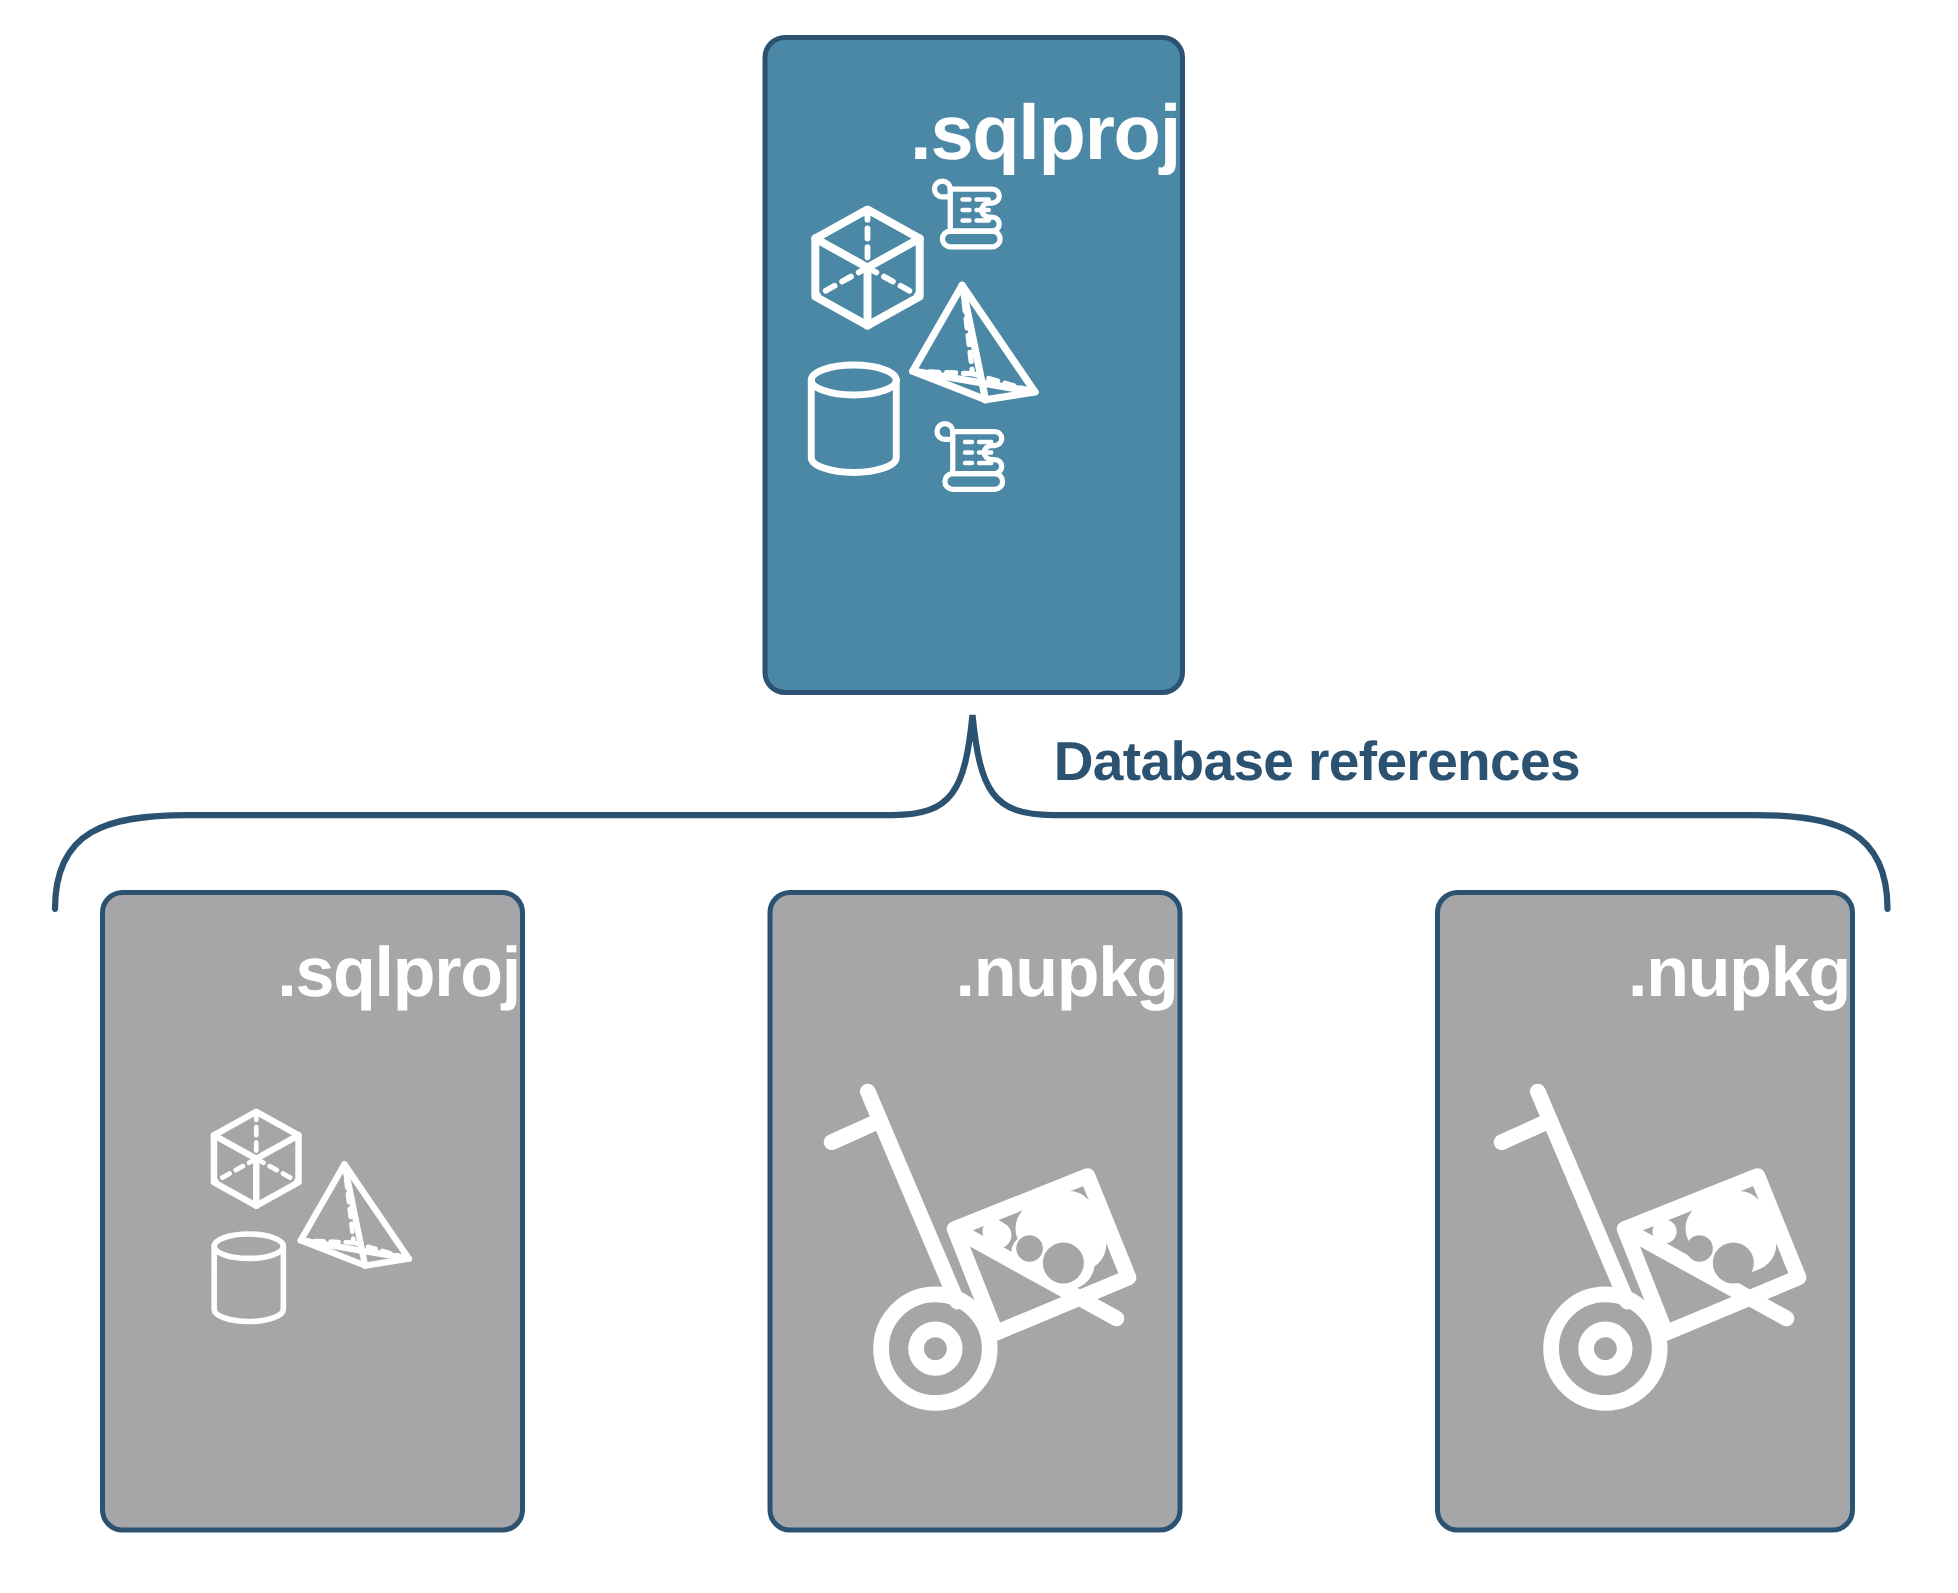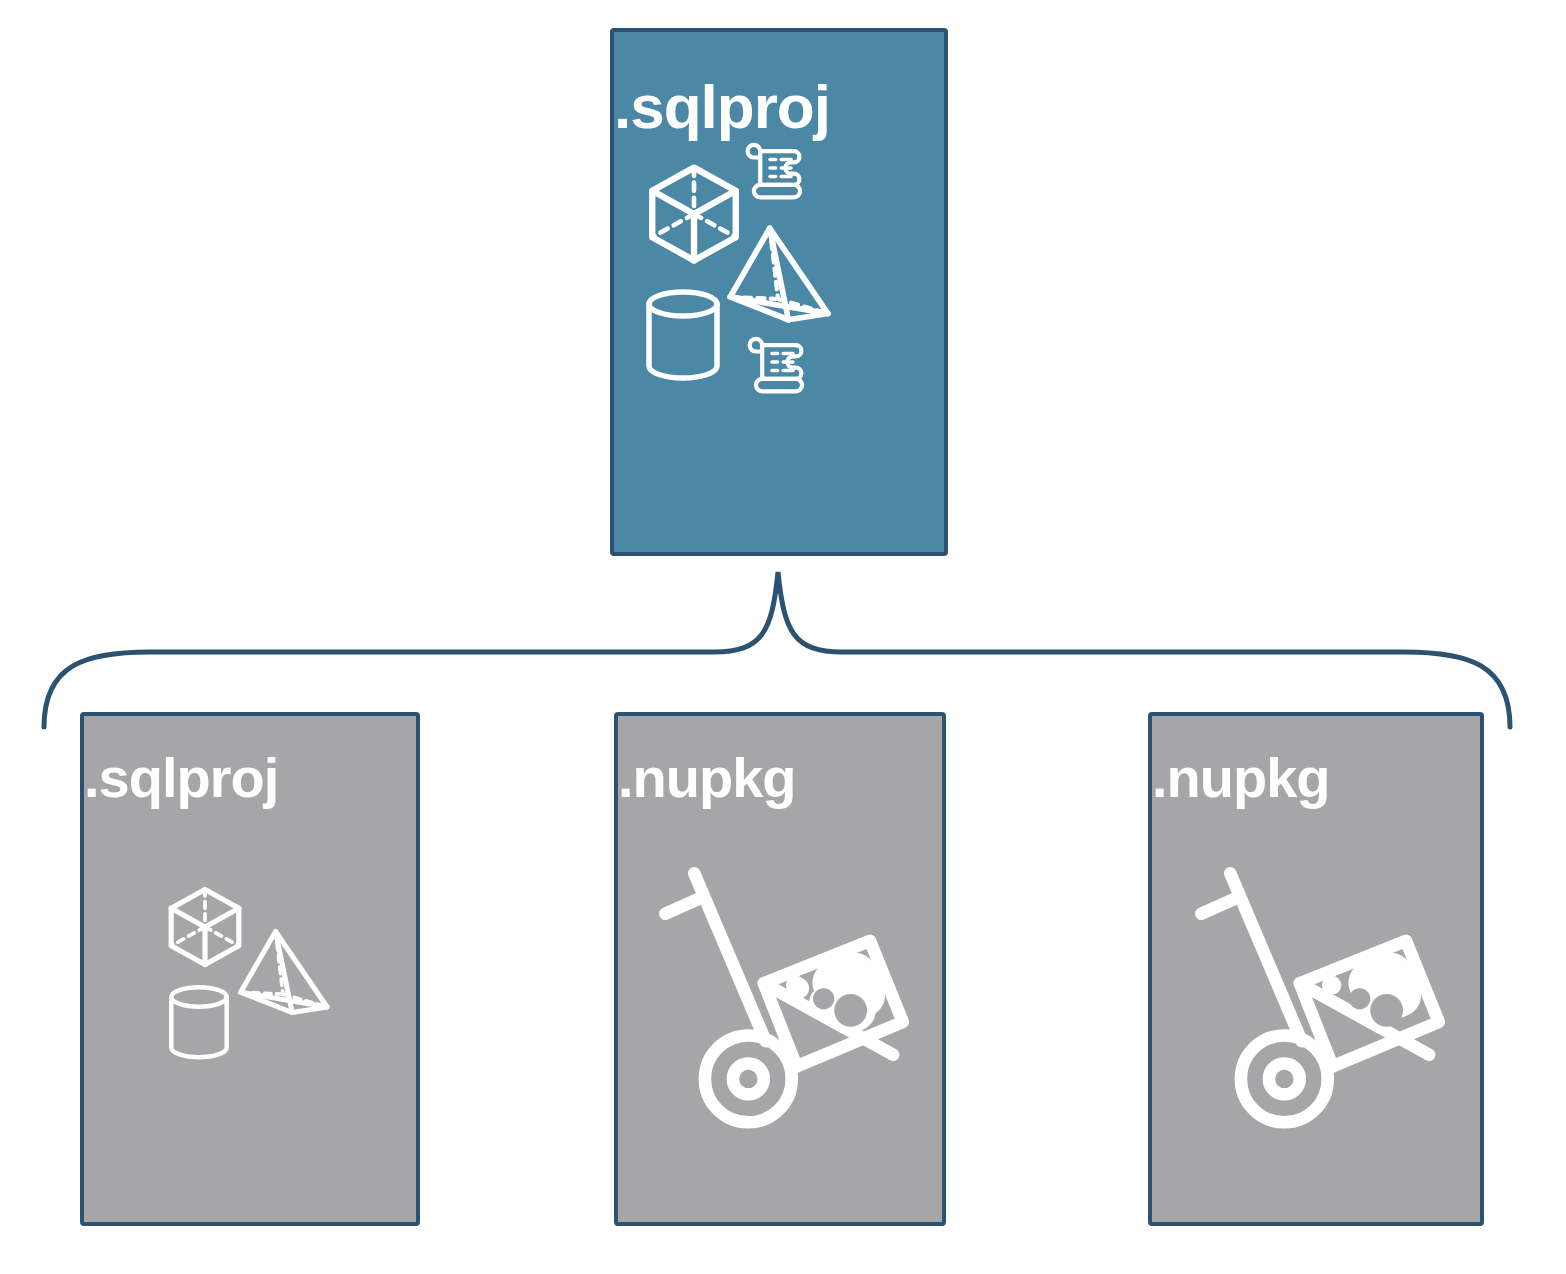--- a/index.html
+++ b/index.html
@@ -16,24 +16,24 @@
     height: 1274px;
     background: #ffffff;
     overflow: hidden;
   }
 
   
   .node {
     position: absolute;
     box-sizing: border-box;
     border: 4px solid #2c5272;
-    border-radius: 4px;
+    border-radius: 18px;
     display: flex;
     flex-direction: column;
-    align-items: flex-start;
+    align-items: flex-end;
   }
   .node.primary {
     background: #4a88a5;
   }
   .node.secondary {
     background: #a6a6a8;
   }
   .node-title {
     font-weight: bold;
     color: #ffffff;
@@ -95,20 +95,21 @@
   <svg id="connector" viewBox="0 0 1566 1274" xmlns="http://www.w3.org/2000/svg">
     <path d="M 44 727
              C 44 664, 86 652, 150 652
              L 714 652
              C 762 652, 772 632, 778 572
              C 784 632, 794 652, 842 652
              L 1404 652
              C 1468 652, 1510 664, 1510 727" fill="none" stroke="#2c5272" stroke-width="5" stroke-linecap="round"></path>
   </svg>
 
+  <div id="ref-label">Database references</div>
 
   <div class="node primary" id="node-top">
     <div class="node-title">.sqlproj</div>
     <div class="icon-art">
 
       <svg style="left:22px; top:18px;" width="116" height="116" viewBox="0 0 100 100" xmlns="http://www.w3.org/2000/svg">
         <g fill="none" stroke="#ffffff" stroke-width="5.5" stroke-linejoin="round" stroke-linecap="round">
           <polygon points="14,30 50,10 86,30 86,70 50,90 14,70"></polygon>
           <polyline points="14,30 50,50 86,30"></polyline>
           <line x1="50" y1="50" x2="50" y2="90"></line>

